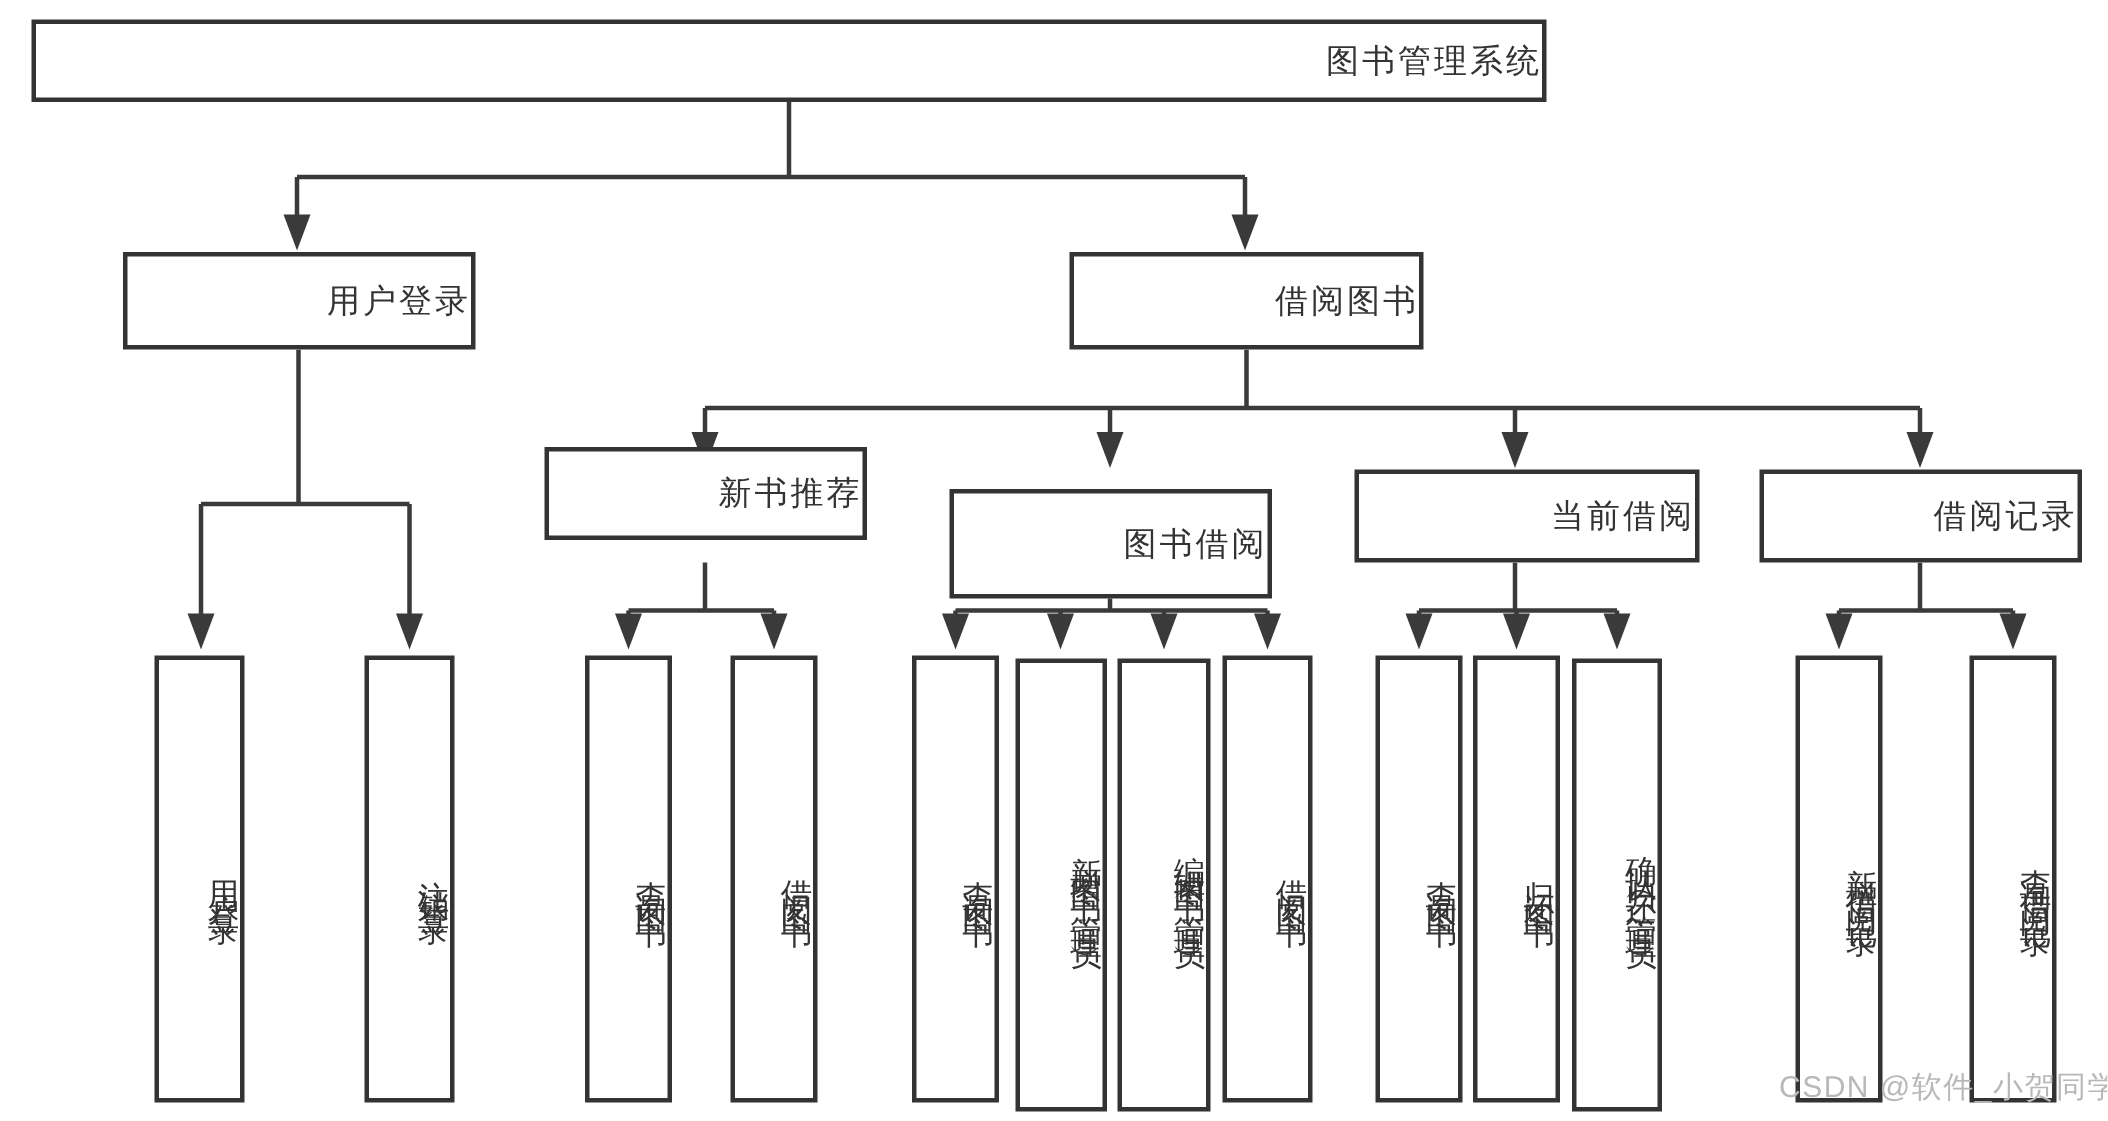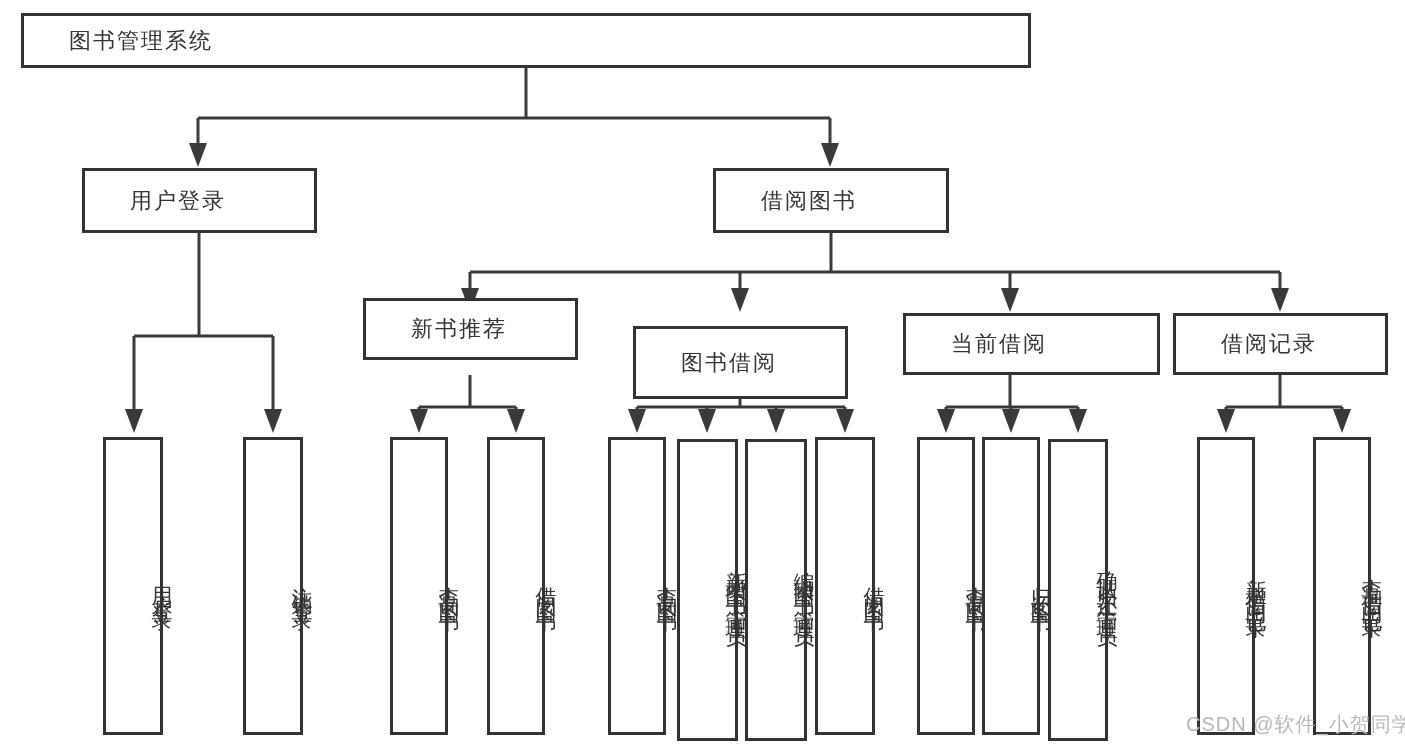--- a/index.html
+++ b/index.html
@@ -23,22 +23,21 @@
   .cline { fill:none; stroke:var(--c-line); stroke-width:3; }
   .ahead { fill:var(--c-line); stroke:none; }
   .node {
     position:absolute;
     z-index:2;
     box-sizing:border-box;
     background:var(--c-bg);
     border:3px solid var(--c-border);
     display:flex;
     align-items:center;
-    justify-content:flex-start;
-    padding-left:45px;
+    justify-content:flex-end;
   }
   .node.h .lbl {
     font-size:22px;
     letter-spacing:2px;
     white-space:nowrap;
   }
   .node.v .lbl {
     writing-mode: vertical-rl;
     font-size:21px;
     letter-spacing:8px;
@@ -121,21 +120,21 @@
   <div class="node h" style="left:713px;top:168px;width:236px;height:65px">
     <span class="lbl">借阅图书</span>
   </div>
 
   <div class="node h" style="left:363px;top:298px;width:215px;height:62px">
     <span class="lbl">新书推荐</span>
   </div>
   <div class="node h" style="left:633px;top:326px;width:215px;height:73px">
     <span class="lbl">图书借阅</span>
   </div>
-  <div class="node h" style="left:903px;top:313px;width:257px;height:62px">
+  <div class="node h" style="left:903px;top:313px;width:230px;height:62px">
     <span class="lbl">当前借阅</span>
   </div>
   <div class="node h" style="left:1173px;top:313px;width:215px;height:62px">
     <span class="lbl">借阅记录</span>
   </div>
 
   <div class="node v" style="left:103px;top:437px;width:60px;height:298px">
     <span class="lbl">用户登录</span>
   </div>
   <div class="node v" style="left:243px;top:437px;width:60px;height:298px">

